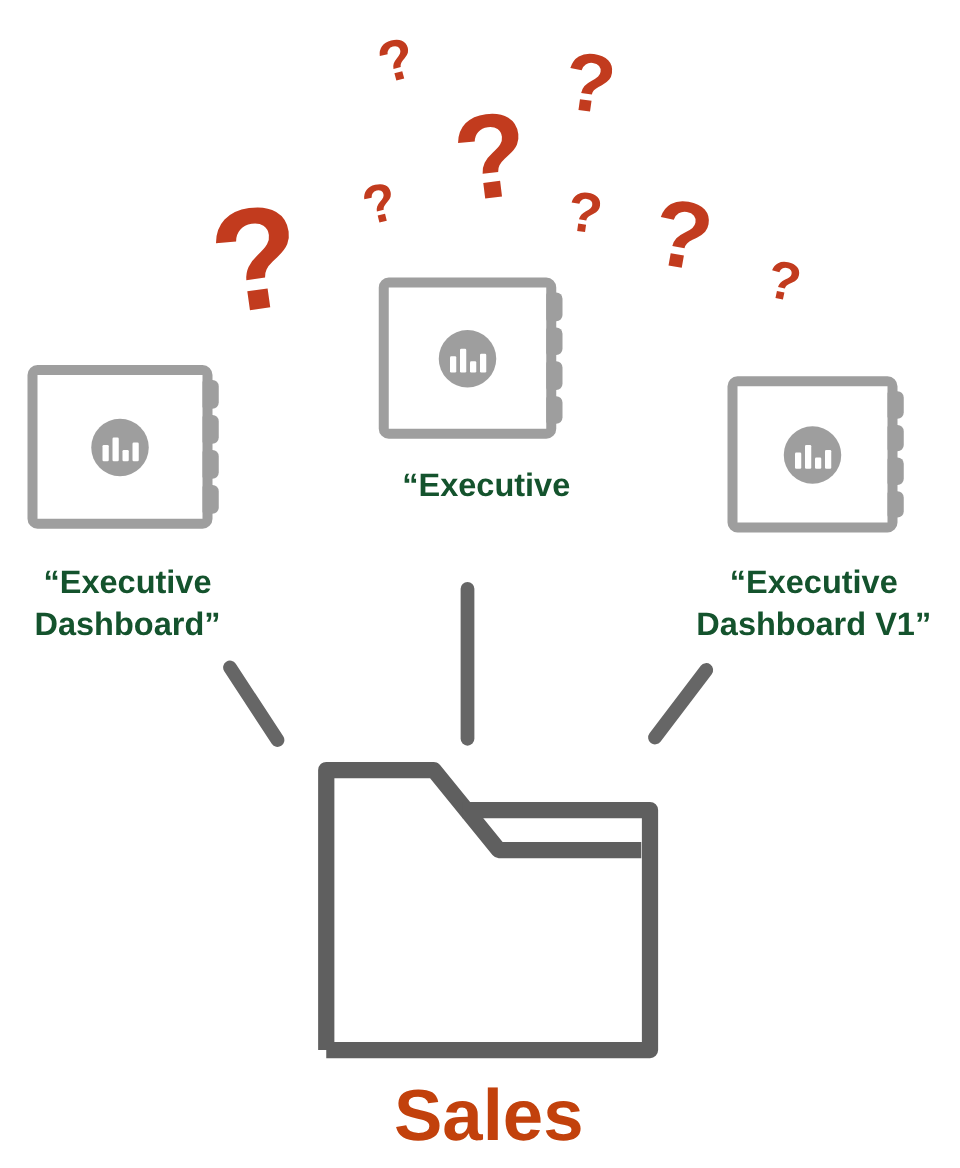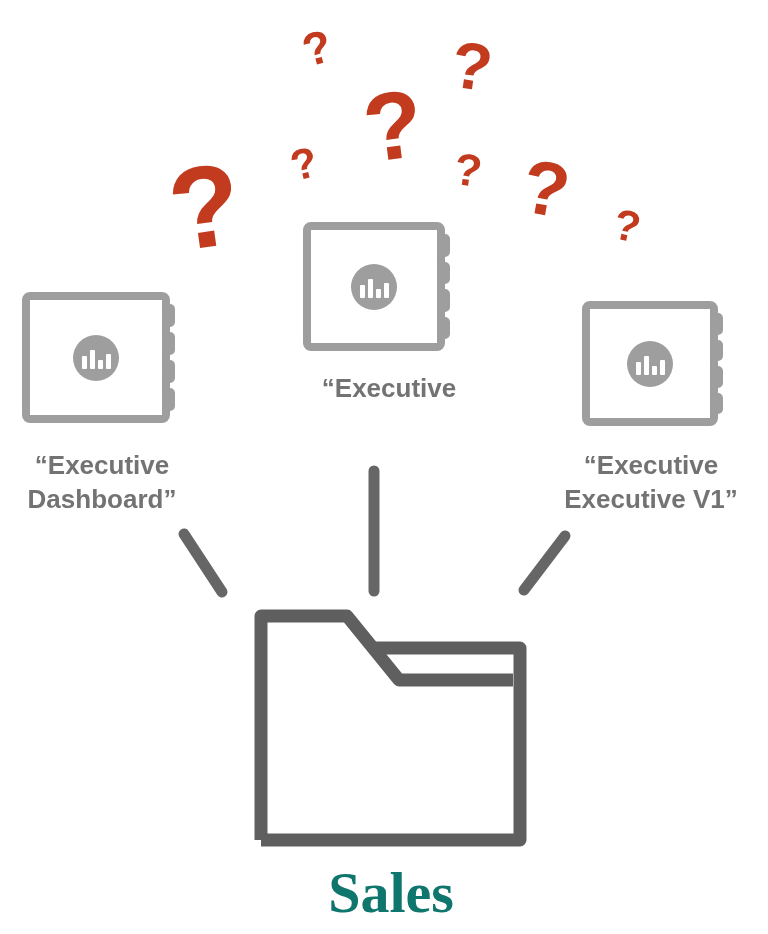--- a/index.html
+++ b/index.html
@@ -57,42 +57,41 @@
   .wb-bars { display:flex; align-items:flex-end; gap:3px; transform:translateY(2px); }
   .wb-bars b { display:block; width:5px; background:#ffffff; border-radius:1px; }
   .wb-bars b:nth-child(1){ height:13px; }
   .wb-bars b:nth-child(2){ height:19px; }
   .wb-bars b:nth-child(3){ height:9px; }
   .wb-bars b:nth-child(4){ height:15px; }
 
   
   .wb-label {
     position:absolute;
-    color:#737373;
+    color:#14532d;
     font-size:26px; font-weight:bold;
     line-height:34px;
     text-align:center;
     white-space:nowrap;
   }
   .label-left   { left:-3px;  width:210px; top:448px; }
   .label-center { left:278px; width:222px; top:371px; }
   .label-right  { left:540px; width:222px; top:448px; }
 
   
   .overlay { position:absolute; left:0; top:0; width:768px; height:934px; }
 
   
   .folder-label {
     position:absolute;
     left:255px; width:272px; top:860px;
-    color:#0f766e;
+    color:#c2410c;
     font-size:58px; font-weight:bold;
     text-align:center; line-height:66px;
     white-space:nowrap;
-    font-family:Liberation Serif, serif;
   }
 </style>
 </head>
 <body>
 
 <div class="stage">
 
   <span class="qm qm1">?</span>
   <span class="qm qm2">?</span>
   <span class="qm qm3">?</span>
@@ -155,21 +154,21 @@
 
   <div class="wb-label label-left">
     <div>“Executive</div>
     <div>Dashboard”</div>
   </div>
   <div class="wb-label label-center">
     <div>“Executive</div>
   </div>
   <div class="wb-label label-right">
     <div>“Executive</div>
-    <div>Executive V1”</div>
+    <div>Dashboard V1”</div>
   </div>
 
   <svg class="overlay" viewBox="0 0 768 934">
     <g stroke="#666666" stroke-width="11" stroke-linecap="round">
       <line x1="184" y1="534" x2="222" y2="592"></line>
       <line x1="374" y1="471" x2="374" y2="591"></line>
       <line x1="565" y1="536" x2="524" y2="590"></line>
     </g>
     <g fill="none" stroke="#5f5f5f" stroke-width="13" stroke-linejoin="round">
       <path d="M 261 840 L 261 616 L 347 616 L 399 680 L 513 680"></path>

